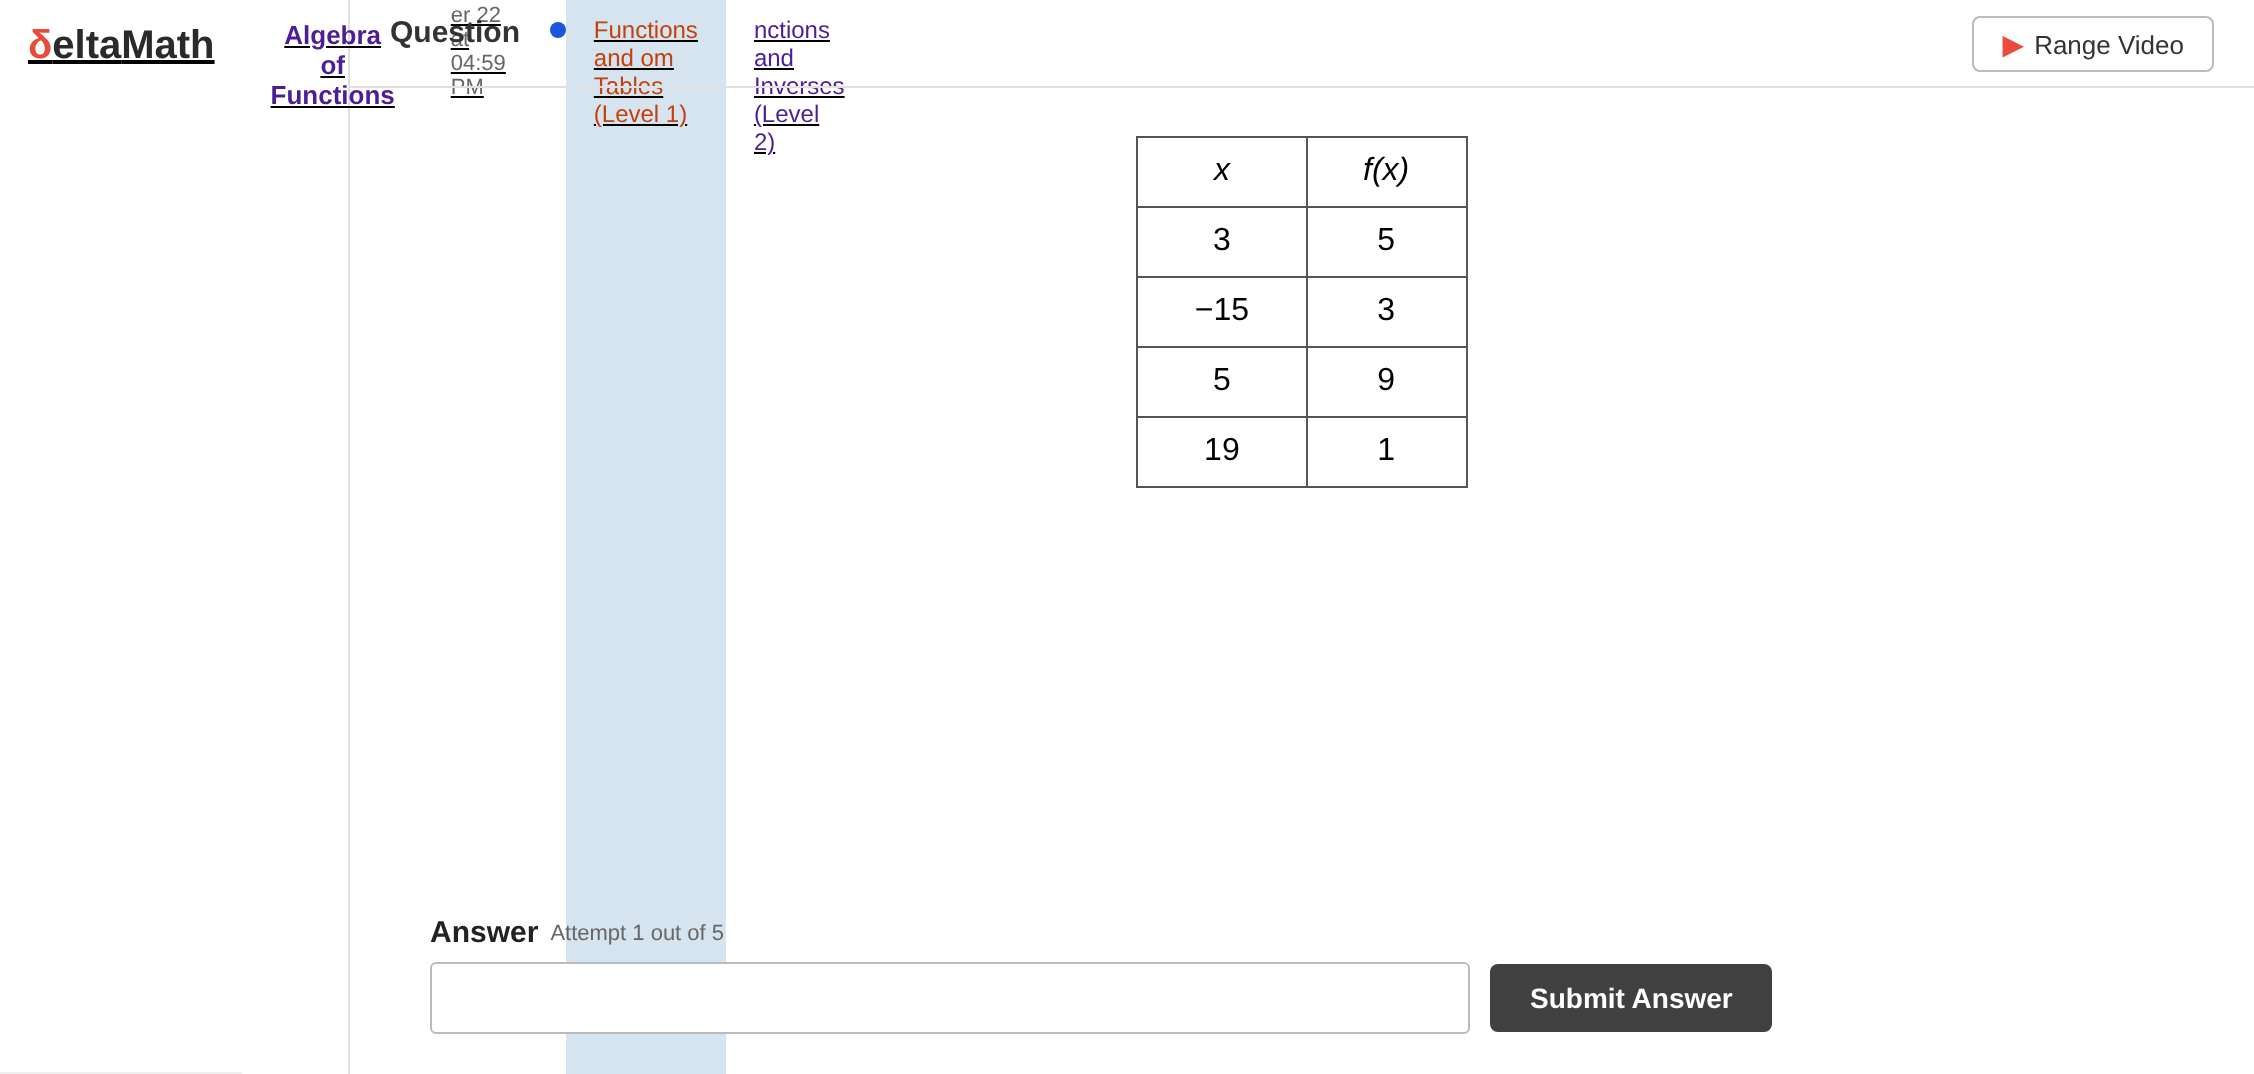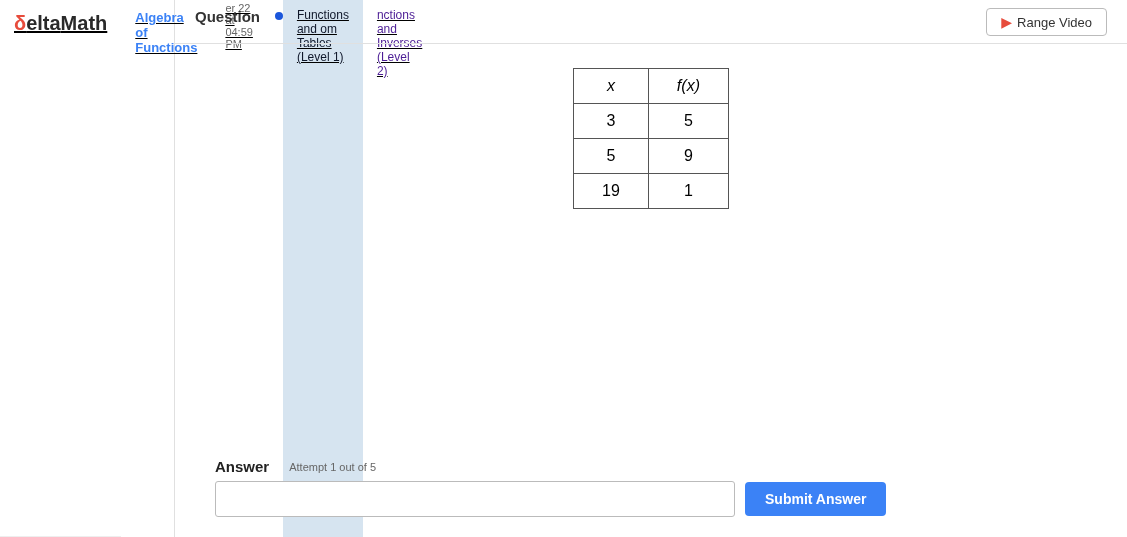--- a/index.html
+++ b/index.html
@@ -40,21 +40,22 @@
       padding: 10px 14px;
       font-size: 13px;
       color: #333;
       cursor: pointer;
     }
 
     .sidebar-section-title {
       padding: 10px 14px 4px 14px;
       font-size: 13px;
       font-weight: bold;
-      color: #3b82f6;
+      color: #4c1d95;
+      text-align: center;
     }
 
     .sidebar-sub-title {
       padding: 2px 14px 6px 14px;
       font-size: 11px;
       color: #666;
     }
 
     .sidebar-divider {
       height: 1px;
@@ -65,21 +66,21 @@
     .sidebar-item-highlighted {
       background: #d6e4f0;
       padding: 8px 14px;
       font-size: 12px;
       color: #222;
       cursor: pointer;
     }
 
     .sidebar-item-highlighted .item-label {
       font-size: 12px;
-      color: #0f172a;
+      color: #c2410c;
       margin-top: 22px;
     }
 
     .sidebar-item-normal {
       padding: 8px 14px;
       font-size: 12px;
       color: #4c1d95;
       cursor: pointer;
     }
 
@@ -173,21 +174,21 @@
       padding: 0 40px 20px 40px;
     }
 
     .answer-label {
       font-size: 15px;
       font-weight: bold;
       color: #222;
       margin-bottom: 6px;
       display: flex;
       align-items: center;
-      gap: 20px;
+      gap: 6px;
     }
 
     .answer-attempt {
       font-size: 11px;
       font-weight: normal;
       color: #666;
     }
 
     .answer-input-row {
       display: flex;
@@ -199,21 +200,21 @@
       flex: 1;
       height: 36px;
       border: 1px solid #bbb;
       border-radius: 3px;
       padding: 0 10px;
       font-size: 14px;
       max-width: 520px;
     }
 
     .submit-btn {
-      background: #3b82f6;
+      background: #404040;
       color: #fff;
       border: none;
       border-radius: 4px;
       padding: 9px 20px;
       font-size: 14px;
       cursor: pointer;
       font-weight: bold;
     }
 
     .dot-indicator {
@@ -276,20 +277,24 @@
           <th><i>x</i></th>
           <th><i>f</i>(<i>x</i>)</th>
         </tr>
       </thead>
       <tbody id="table-body">
       <tr>
             <td>3</td>
             <td>5</td>
           </tr>
           <tr>
+            <td>−15</td>
+            <td>3</td>
+          </tr>
+          <tr>
             <td>5</td>
             <td>9</td>
           </tr>
           <tr>
             <td>19</td>
             <td>1</td>
           </tr>
         </tbody>
     </table>
   </div>

